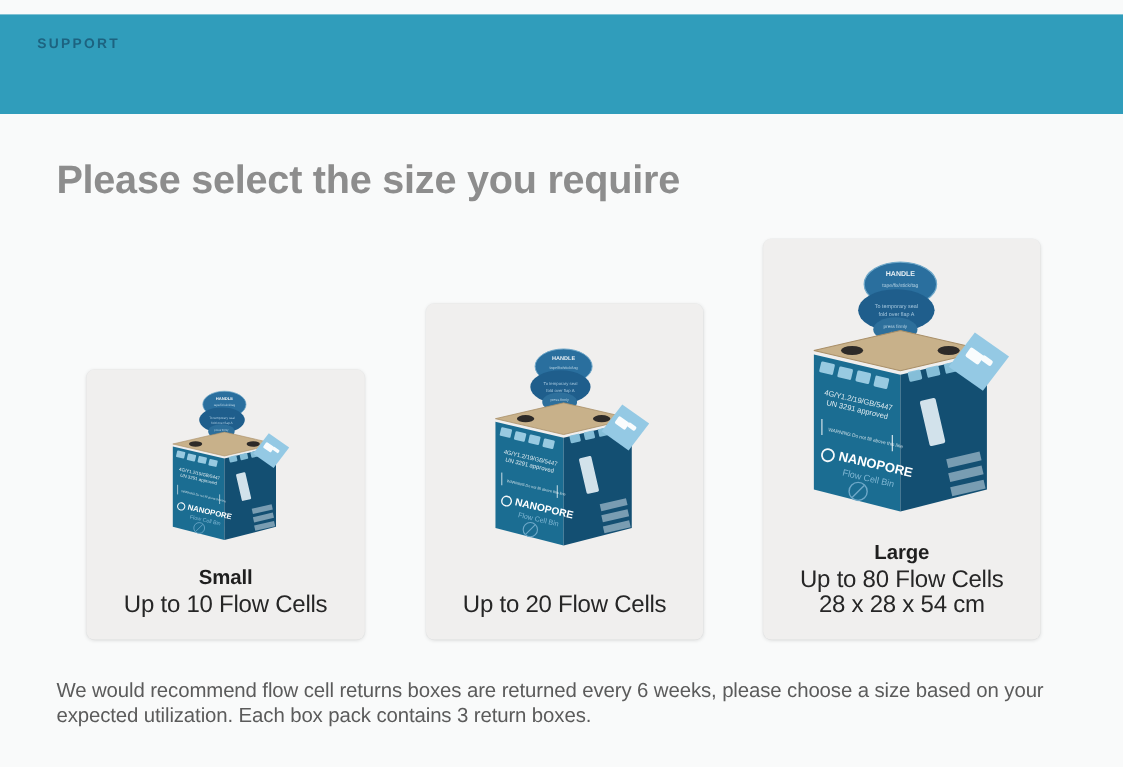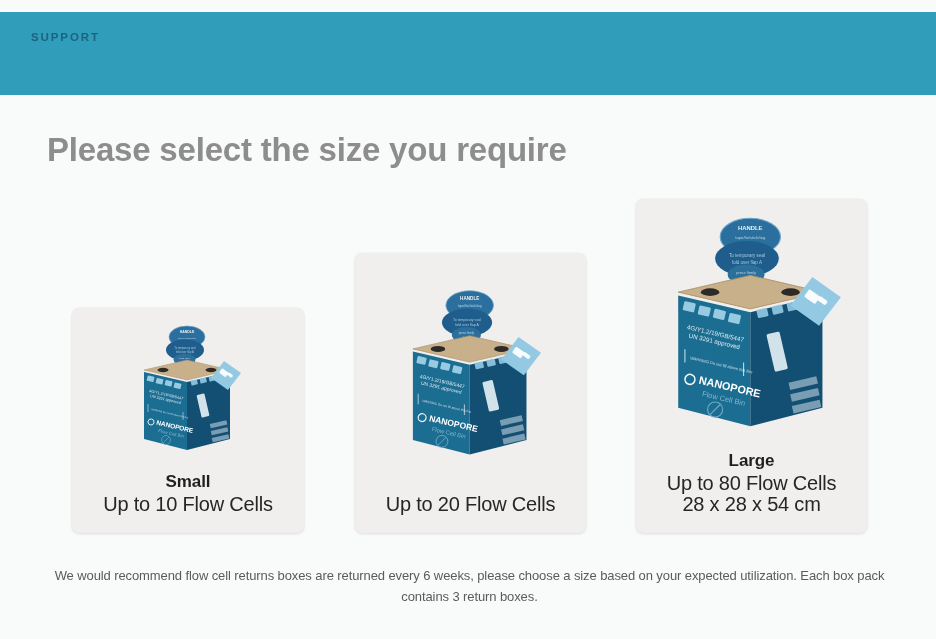--- a/index.html
+++ b/index.html
@@ -117,25 +117,24 @@
 
   
   .boxwrap { position: relative; }
   .boxwrap svg { display: block; }
 
   
   .footnote {
     position: absolute;
     left: 47px; top: 470px;
     width: 845px;
-    font-size: 13px;
+    font-size: 17px;
     line-height: 21px;
     color: #5b5b5b;
     letter-spacing: -0.1px;
-    text-align: center;
   }
 </style>
 </head>
 <body>
 
 <div class="page">
 
   <div class="header">
     <div class="header-eyebrow">SUPPORT</div>
   </div>

